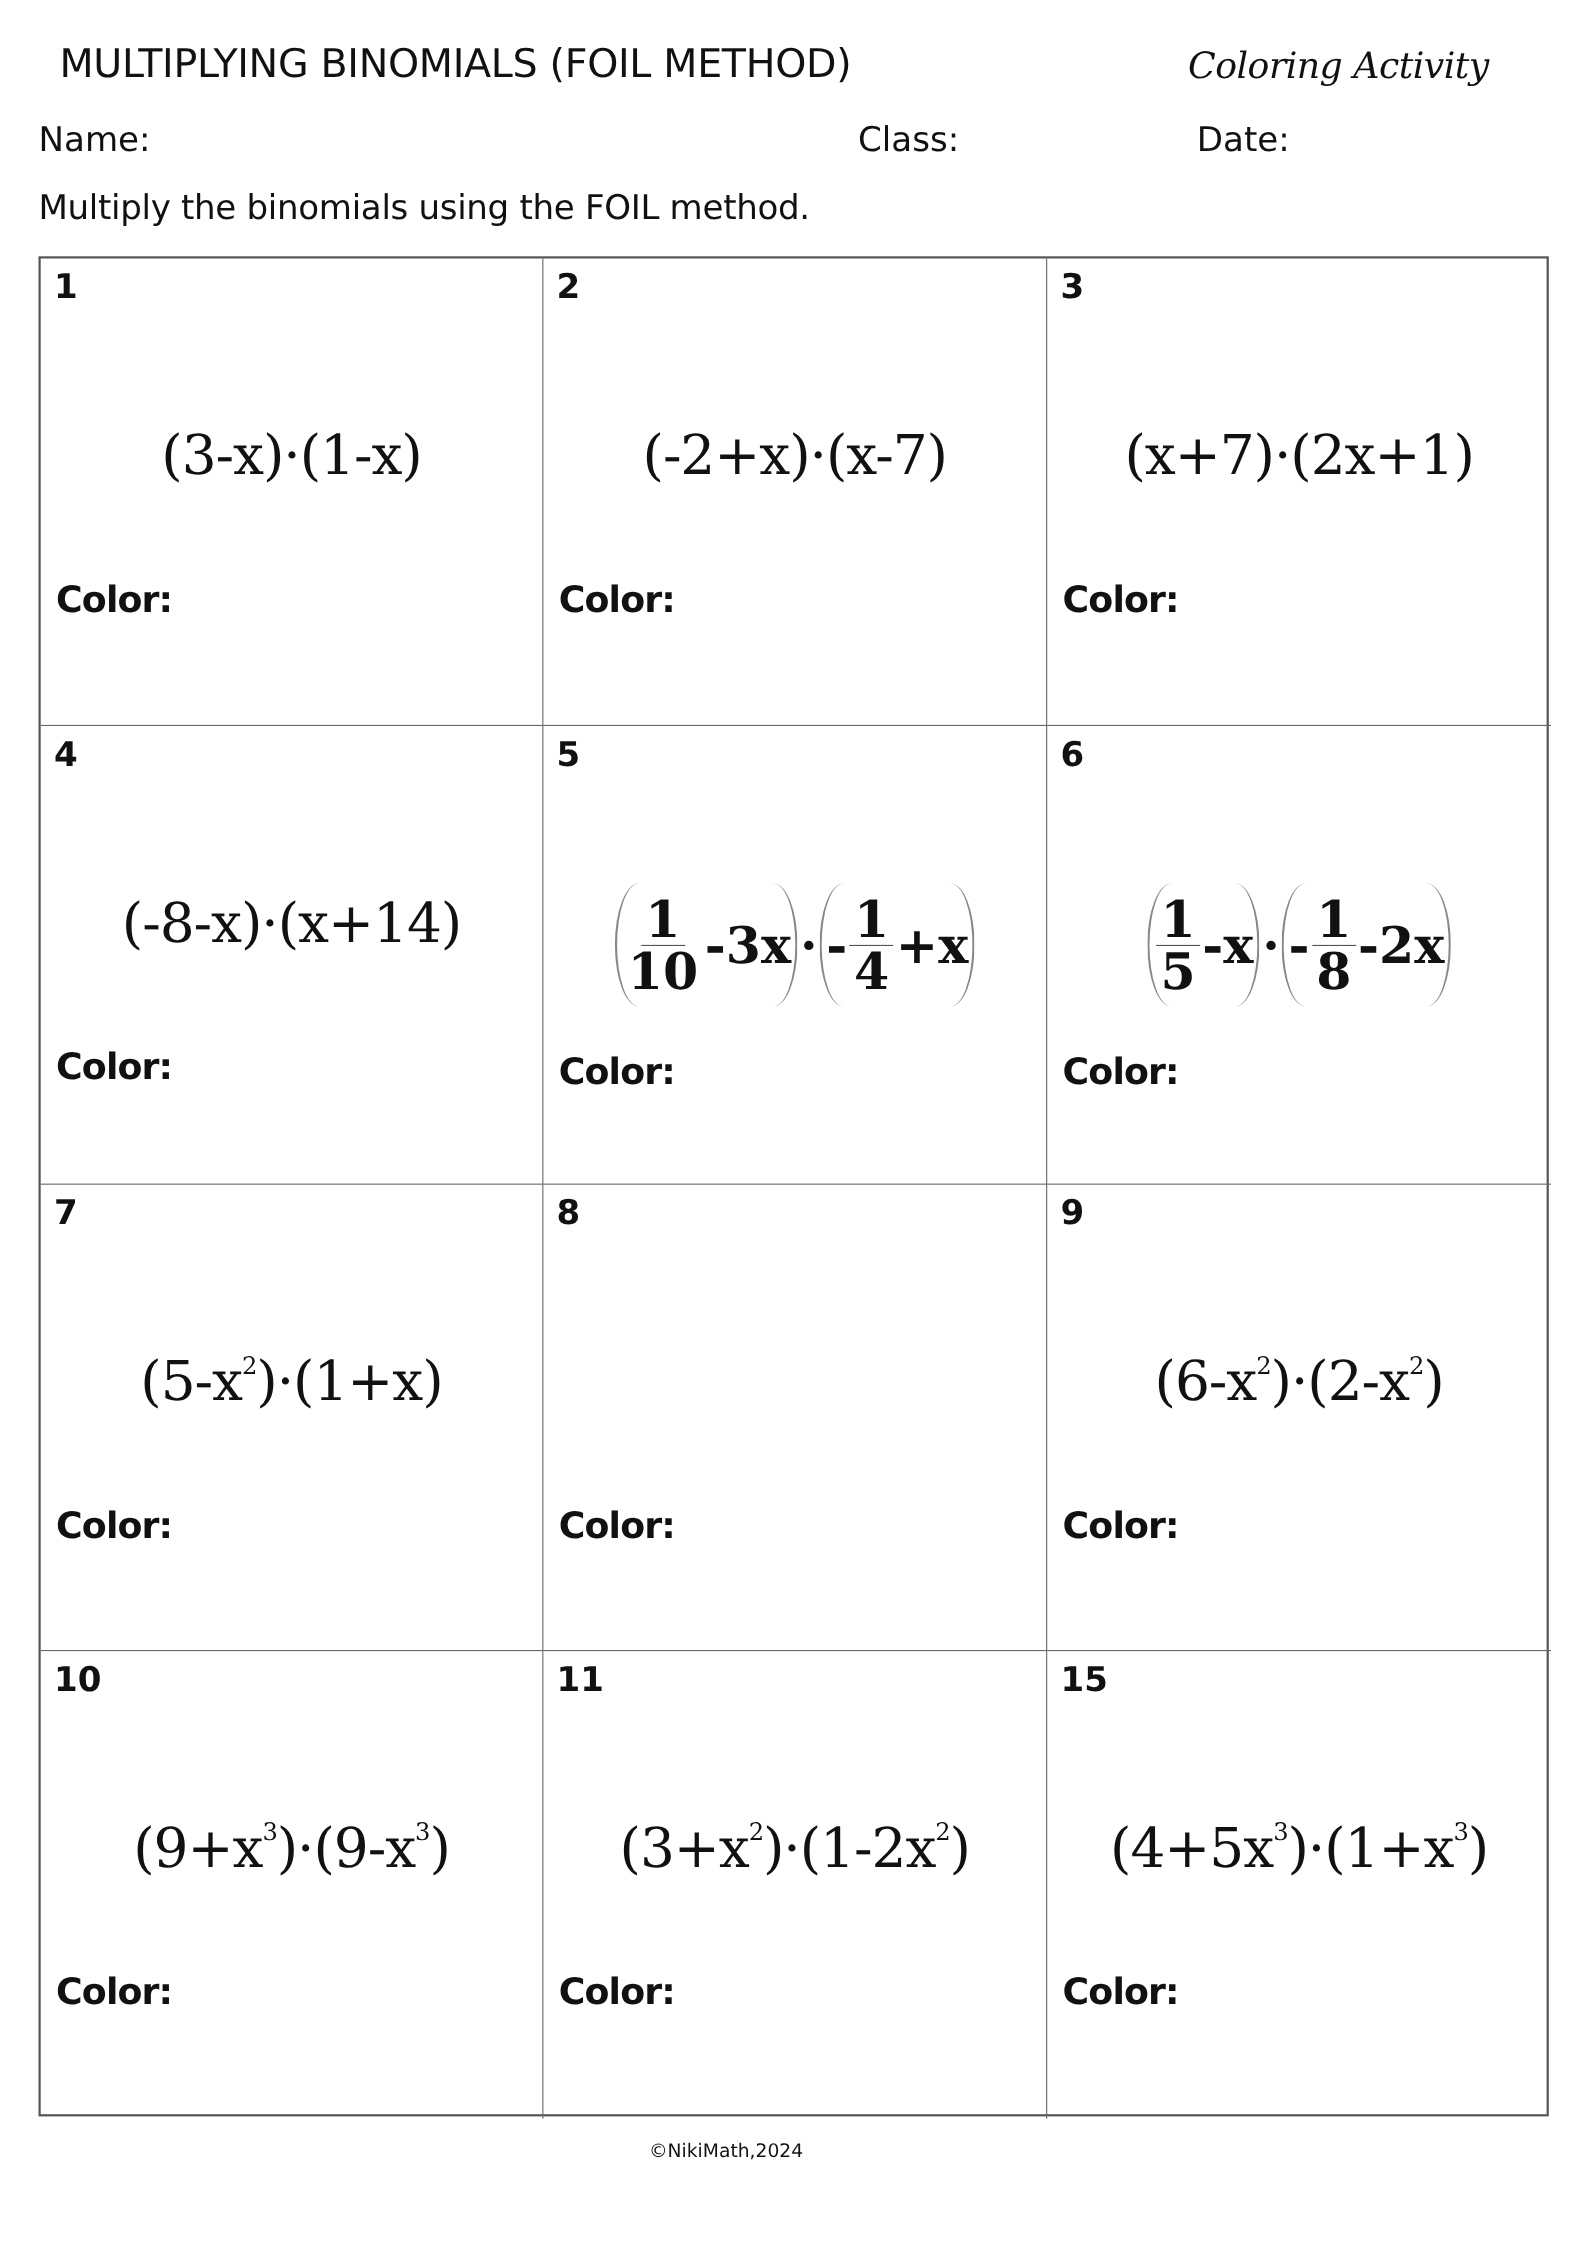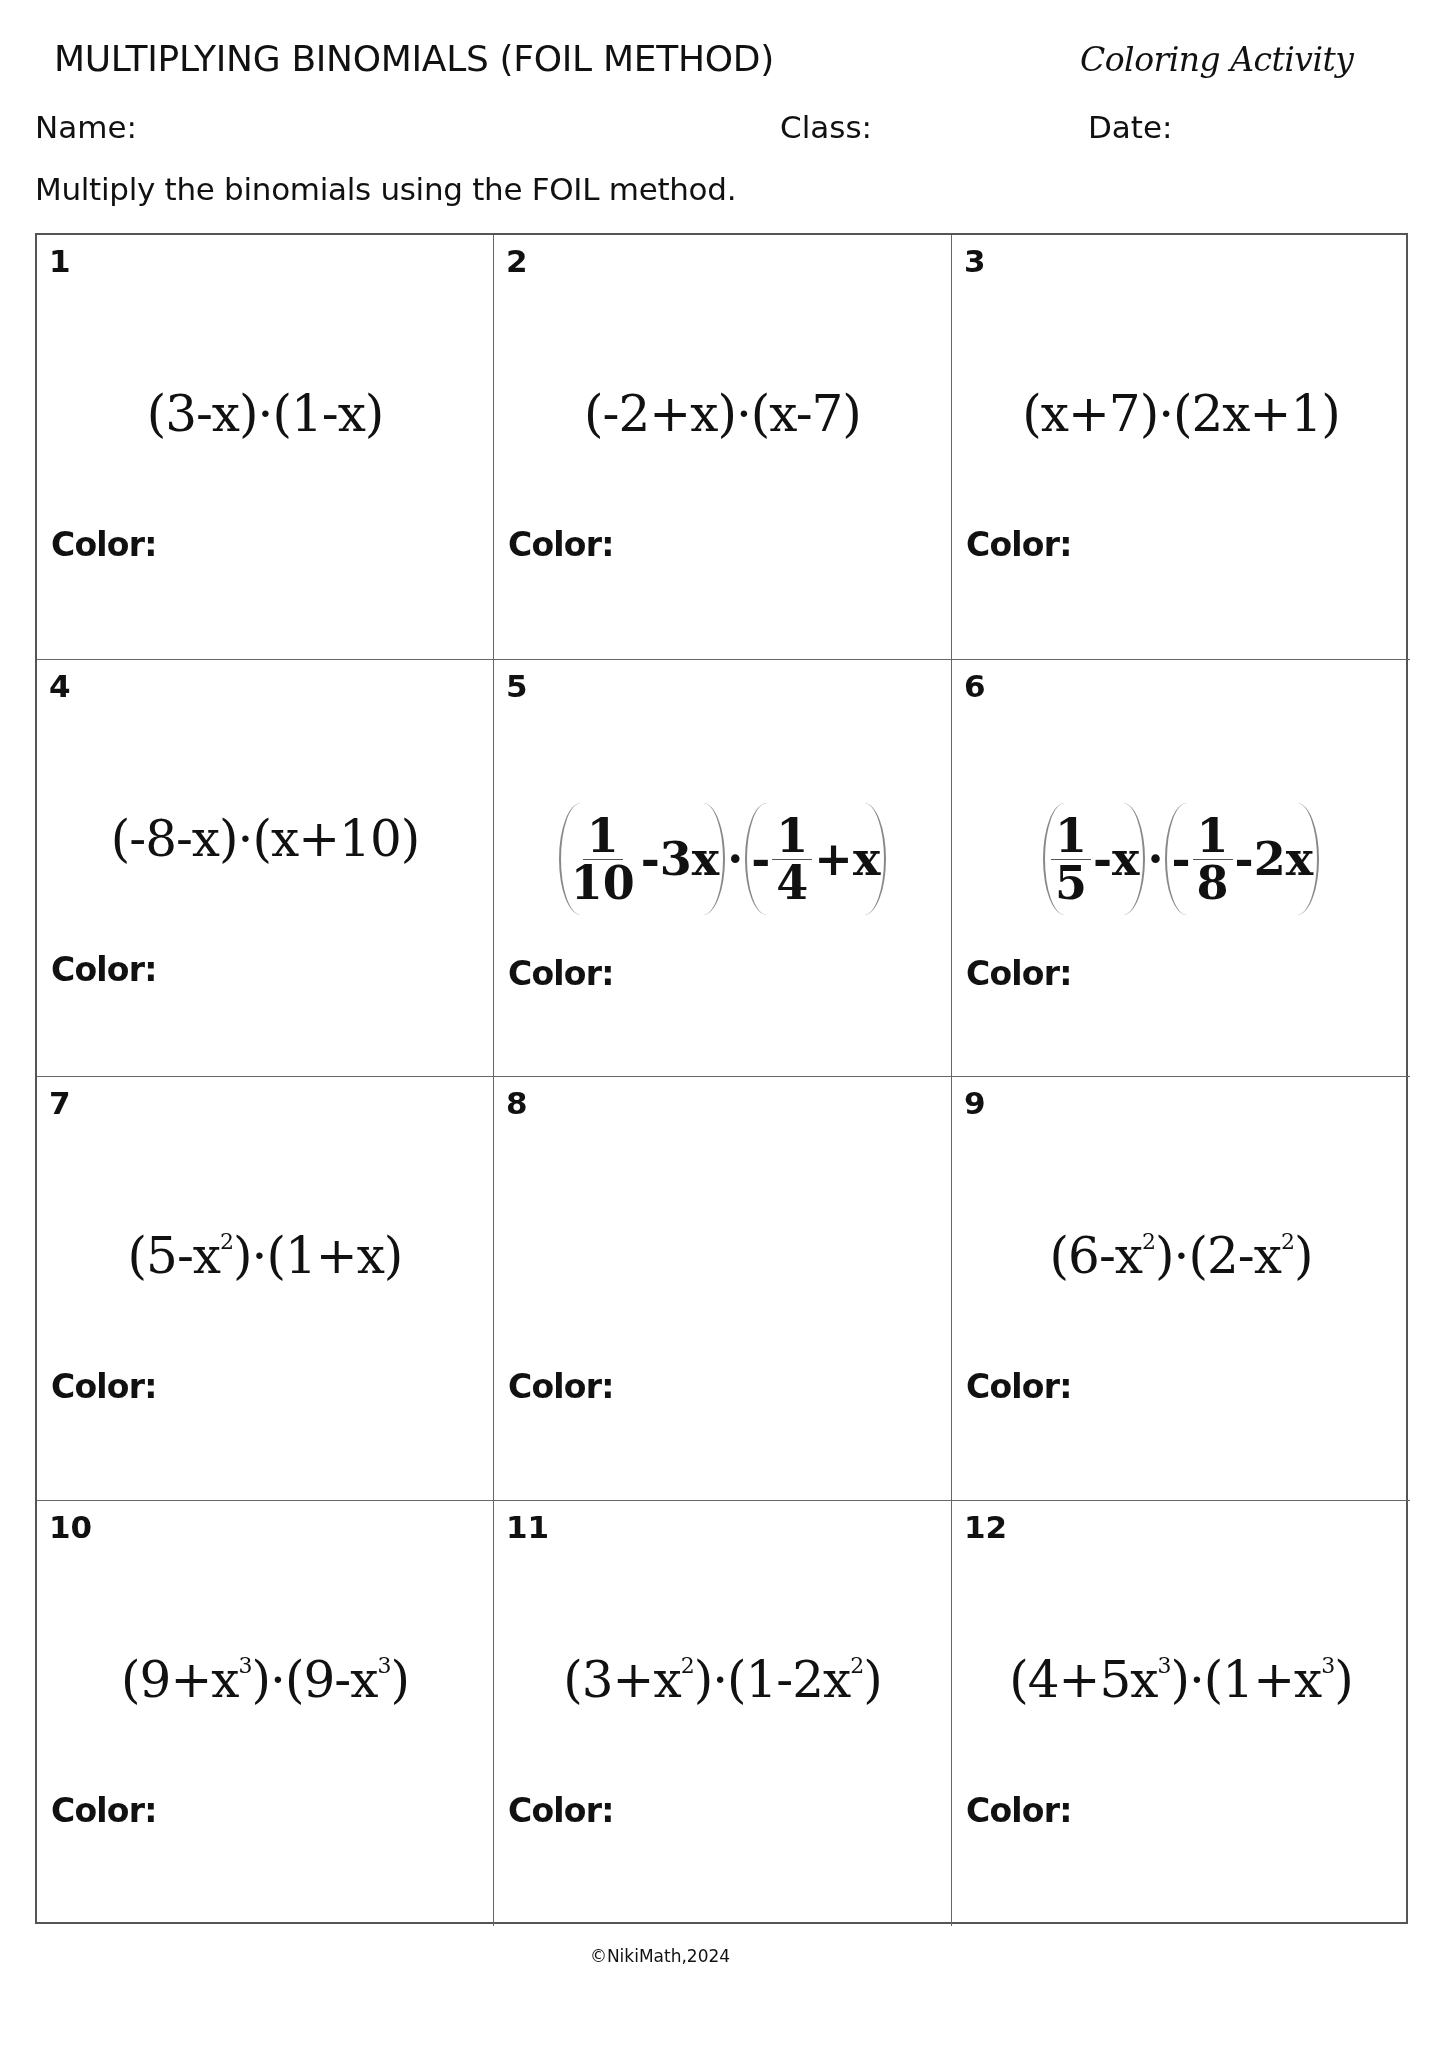--- a/index.html
+++ b/index.html
@@ -49,21 +49,21 @@
     <div class="color">Color:</div>
   </div>
   <div class="cell c3">
     <div class="num">3</div>
     <div class="expr"><span>(x+7)</span><span>·</span><span>(2x+1)</span></div>
     <div class="color">Color:</div>
   </div>
 
   <div class="cell">
     <div class="num">4</div>
-    <div class="expr"><span>(-8-x)</span><span>·</span><span>(x+10)</span></div>
+    <div class="expr"><span>(-8-x)</span><span>·</span><span>(x+14)</span></div>
     <div class="color">Color:</div>
   </div>
   <div class="cell">
     <div class="num">5</div>
     <div class="fexpr">
       <span class="paren">
         <span class="frac">
             <span class="n">1</span>
             <span class="d">10</span>
           </span>
@@ -123,19 +123,19 @@
     <div class="num">10</div>
     <div class="expr"><span>(9+x</span><sup>3</sup><span>)</span><span>·</span><span>(9-x</span><sup>3</sup><span>)</span></div>
     <div class="color">Color:</div>
   </div>
   <div class="cell r4">
     <div class="num">11</div>
     <div class="expr"><span>(3+x</span><sup>2</sup><span>)</span><span>·</span><span>(1-2x</span><sup>2</sup><span>)</span></div>
     <div class="color">Color:</div>
   </div>
   <div class="cell c3 r4">
-    <div class="num">12</div>
+    <div class="num">15</div>
     <div class="expr"><span>(4+5x</span><sup>3</sup><span>)</span><span>·</span><span>(1+x</span><sup>3</sup><span>)</span></div>
     <div class="color">Color:</div>
   </div>
 </div>
 
 <div class="abs footer">©NikiMath,2024</div>
 
 </body></html>

